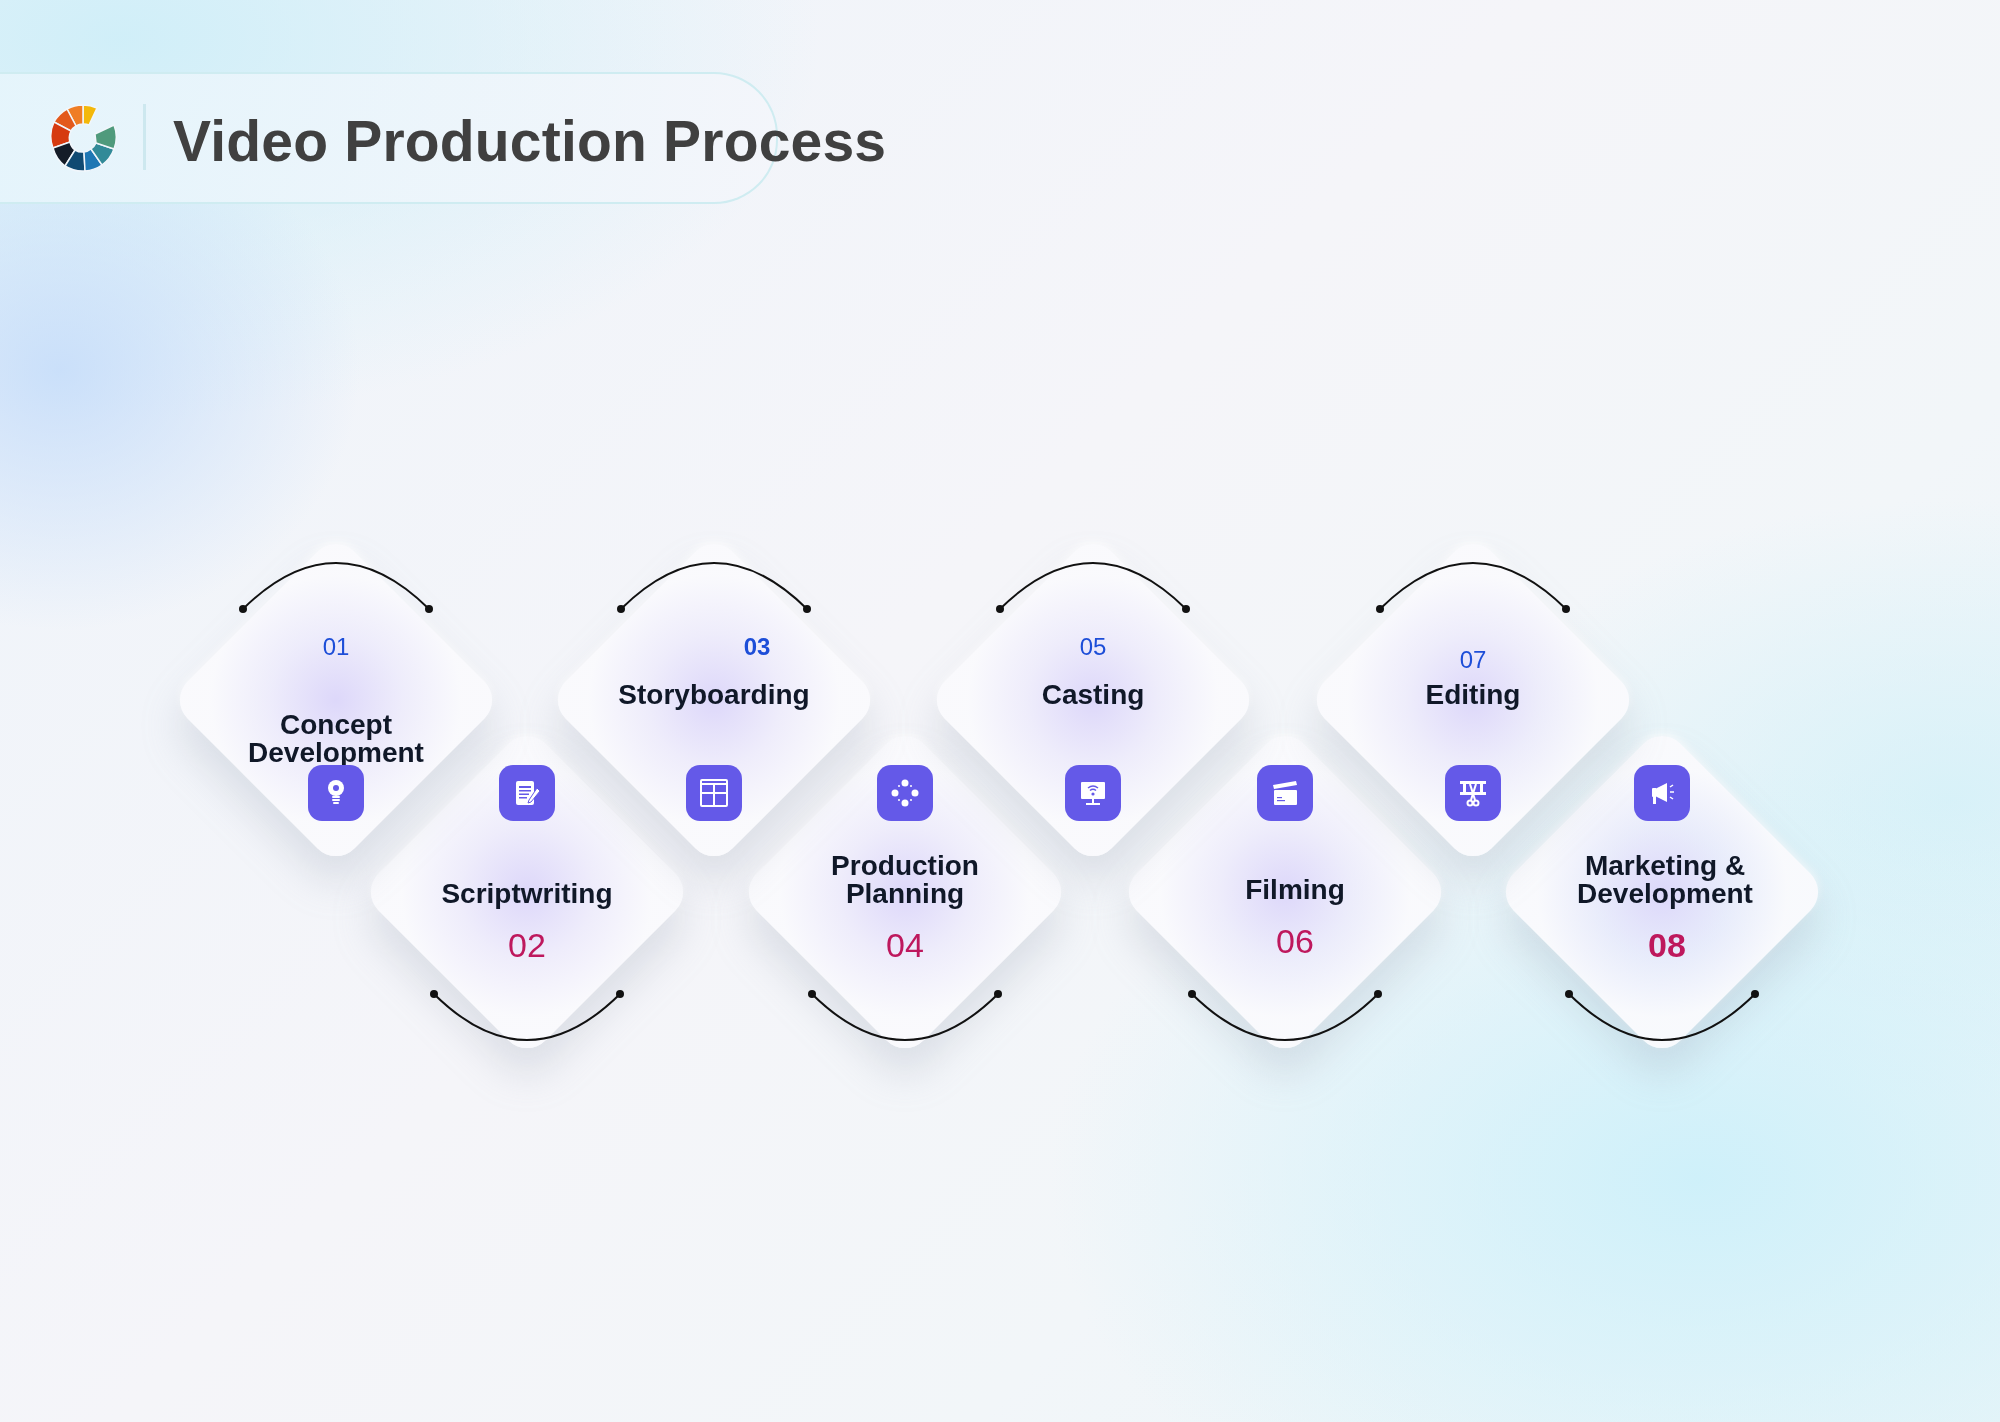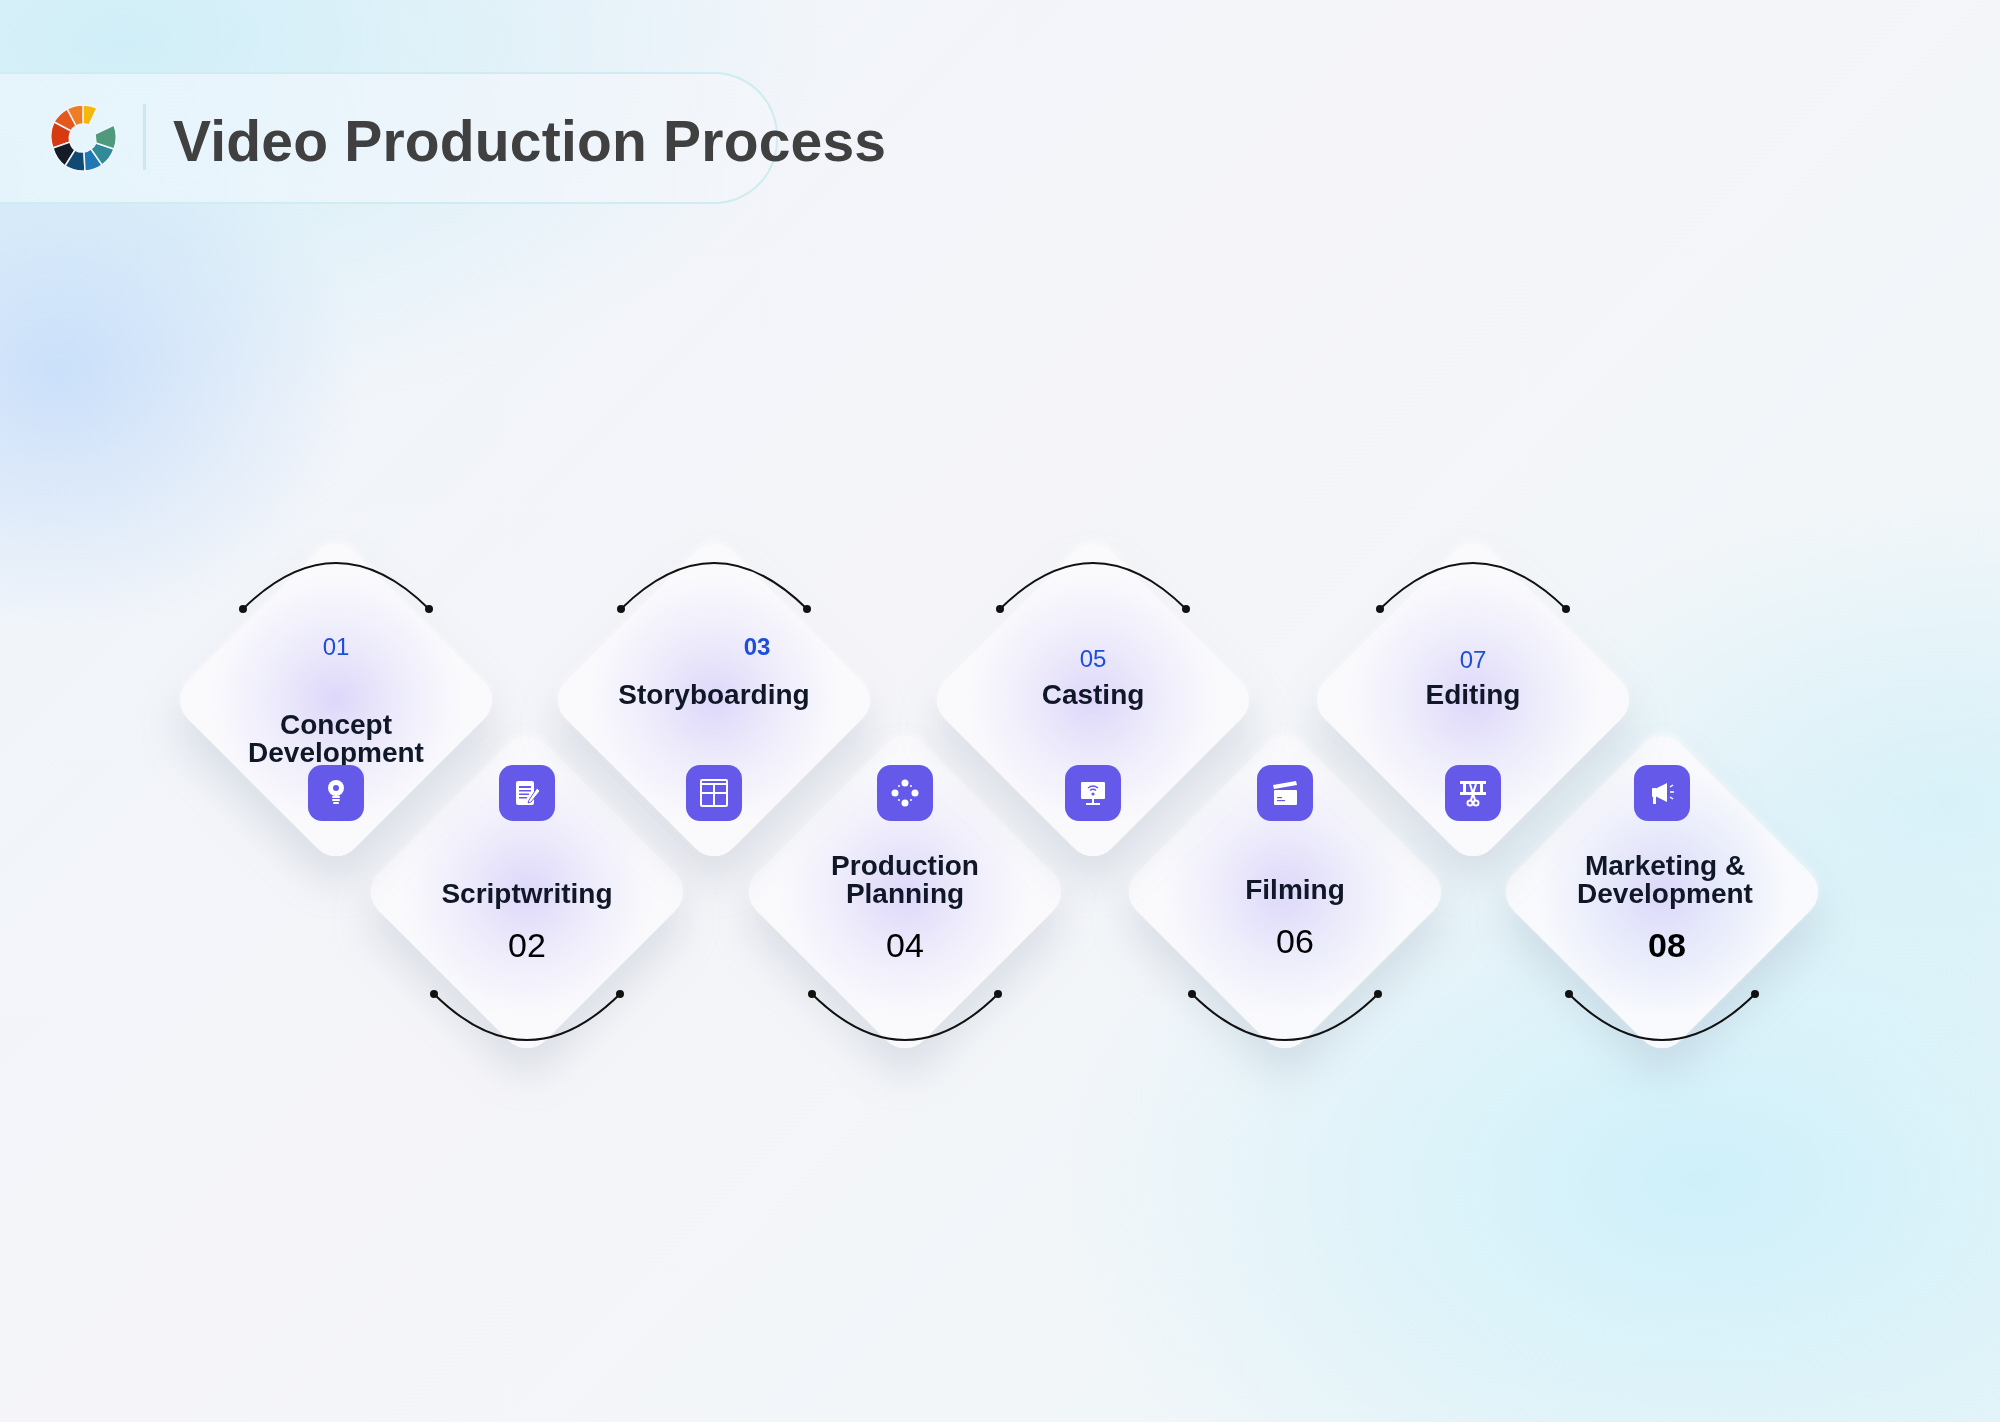--- a/index.html
+++ b/index.html
@@ -35,21 +35,21 @@
   .label {
     position:absolute; width:260px; text-align:center; transform:translateX(-50%);
     color:#101828; font-weight:700; font-size:28px; line-height:28px;
   }
   .num-small {
     position:absolute; width:100px; text-align:center; transform:translateX(-50%);
     color:#1d4ed8; font-size:24px;
   }
   .num-big {
     position:absolute; width:100px; text-align:center; transform:translateX(-50%);
-    color:#000000; font-size:34px;
+    color:#be185d; font-size:34px;
   }
   .icon-box {
     position:absolute; width:56px; height:56px; border-radius:14px;
     background:#6459e8; transform:translate(-50%,-50%);
     display:flex; align-items:center; justify-content:center;
   }
   .icon-box svg { width:36px; height:36px; }
   .arcs { position:absolute; left:0; top:0; width:2000px; height:1422px; pointer-events:none; }
 </style>
 </head>
@@ -135,21 +135,21 @@
   <svg viewBox="0 0 36 36">
       <g fill="none" stroke="#fff" stroke-width="2">
         <rect x="5" y="5" width="26" height="26" rx="1"></rect>
         <line x1="18" y1="9" x2="18" y2="31"></line>
         <line x1="5" y1="18" x2="31" y2="18"></line>
         <line x1="5" y1="9" x2="31" y2="9"></line>
       </g>
     </svg>
 </div>
 
-<div class="num-small" style="left:1093px; top:633px;margin-top:12px;">05</div>
+<div class="num-small" style="left:1093px; top:633px;">05</div>
 <div class="label" style="left:1093px; top:681px;">Casting</div>
 <div class="icon-box" style="left:1093px; top:793px;">
   <svg viewBox="0 0 36 36">
       <rect x="6" y="7" width="24" height="17" rx="1" fill="#fff"></rect>
       <rect x="17" y="24" width="2" height="4" fill="#fff"></rect>
       <rect x="11" y="28" width="14" height="2" fill="#fff"></rect>
       <g fill="none" stroke="#6459e8" stroke-width="1.5">
         <path d="M13,13 Q18,9 23,13"></path>
         <path d="M15,15.5 Q18,13 21,15.5"></path>
       </g>

